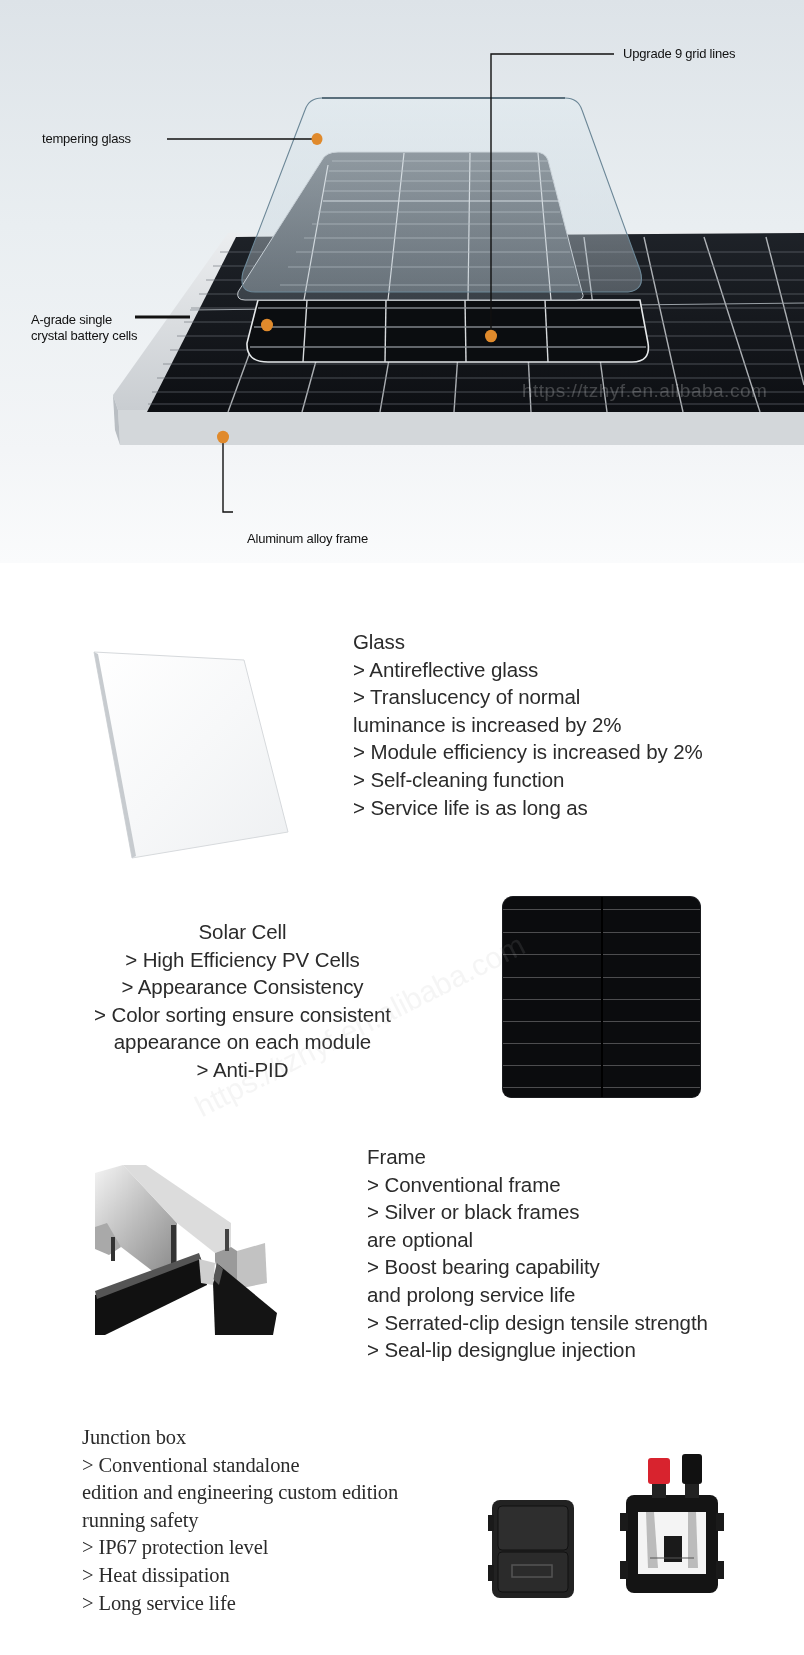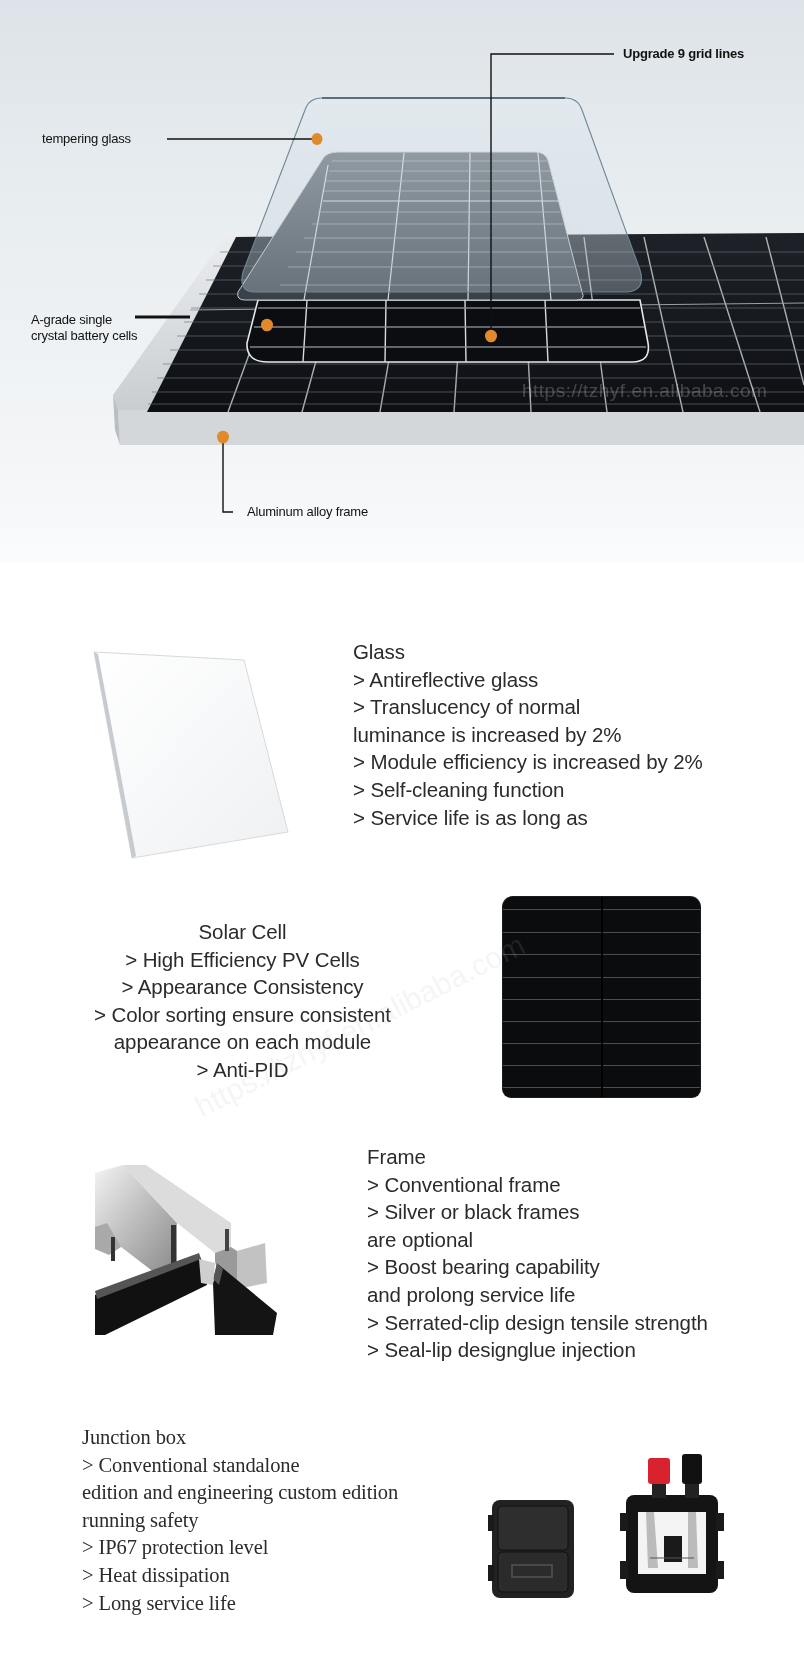--- a/index.html
+++ b/index.html
@@ -150,42 +150,42 @@
 
     <g fill="#e08a2c">
       <ellipse cx="317" cy="139" rx="5.5" ry="6"></ellipse>
       <ellipse cx="267" cy="325" rx="6" ry="6.3"></ellipse>
       <ellipse cx="491" cy="336" rx="6" ry="6.3"></ellipse>
       <ellipse cx="223" cy="437" rx="6" ry="6.3"></ellipse>
     </g>
   </svg>
 
   <div class="callout" style="left:42px; top:131px;text-align:center;">tempering glass</div>
-  <div class="callout" style="left:623px; top:46px;font-weight:bold;">Upgrade 9 grid lines</div>
+  <div class="callout" style="left:623px; top:46px;">Upgrade 9 grid lines</div>
   <div class="callout" style="left:31px; top:312px;">
     <span style="display:block">A-grade single</span>
     <span style="display:block">crystal battery cells</span>
   </div>
-  <div class="callout" style="left:247px; top:504px;">Aluminum alloy frame</div>
+  <div class="callout" style="left:247px; top:531px;">Aluminum alloy frame</div>
   <div class="watermark-hero">https://tzhyf.en.alibaba.com</div>
 </div>
 
 <svg class="glass-img" viewBox="0 0 200 210">
   <defs>
     <linearGradient id="gSheet" x1="0" y1="0" x2="1" y2="1">
       <stop offset="0" stop-color="#ffffff"></stop>
       <stop offset="0.5" stop-color="#f7f8f9"></stop>
       <stop offset="1" stop-color="#eef0f2"></stop>
     </linearGradient>
   </defs>
   <polygon points="2,2 152,10 196,182 40,208" fill="url(#gSheet)" stroke="#d6d9dc" stroke-width="1"></polygon>
   <polygon points="2,2 6,4 44,206 40,208" fill="#c7cbcf"></polygon>
 </svg>
 
-<div class="feature-text" style="left:353px; top:628px;margin-top:10px;">
+<div class="feature-text" style="left:353px; top:628px;">
   <span class="line">Glass</span>
   <span class="line">&gt; Antireflective glass</span>
   <span class="line">&gt; Translucency of normal</span>
   <span class="line">luminance is increased by 2%</span>
   <span class="line">&gt; Module efficiency is increased by 2%</span>
   <span class="line">&gt; Self-cleaning function</span>
   <span class="line">&gt; Service life is as long as</span>
 </div>
 
 <div class="feature-text" style="left:94px; top:918px;text-align:center;">

